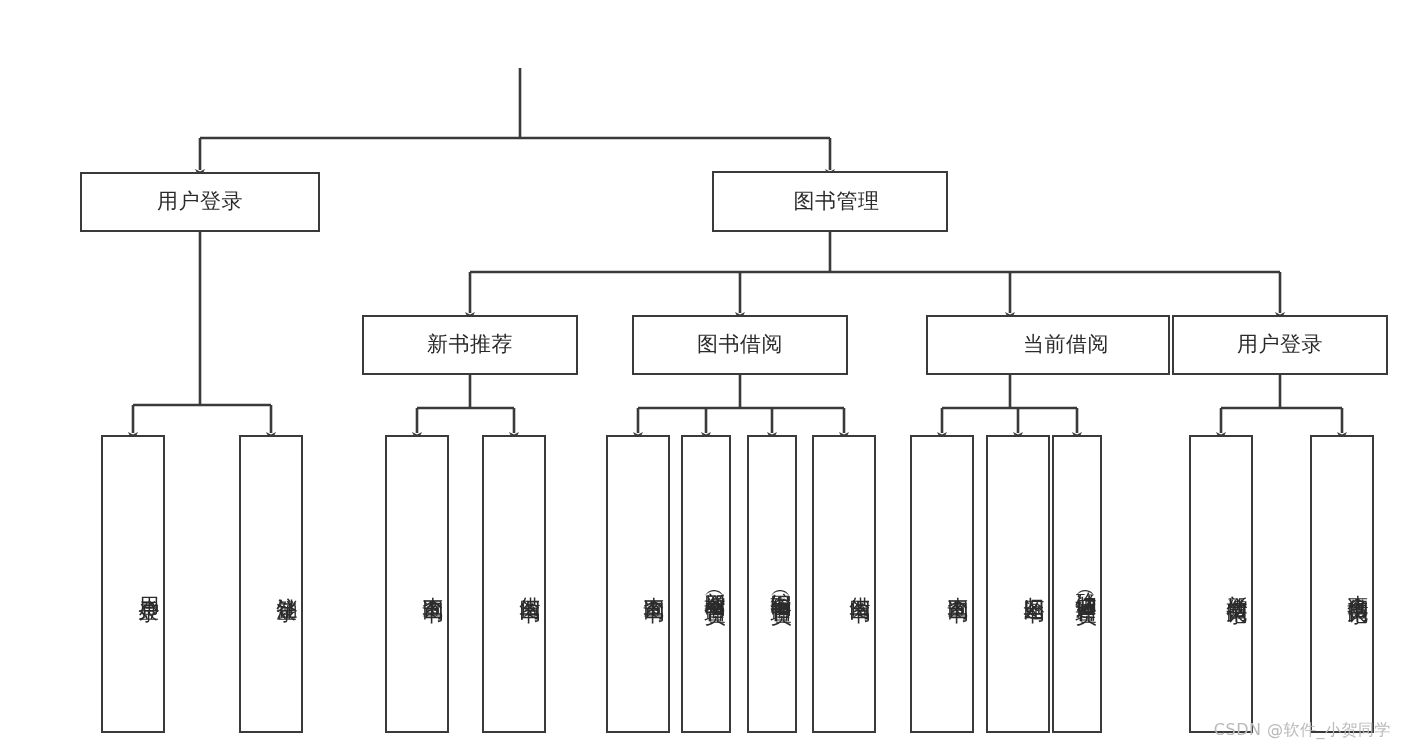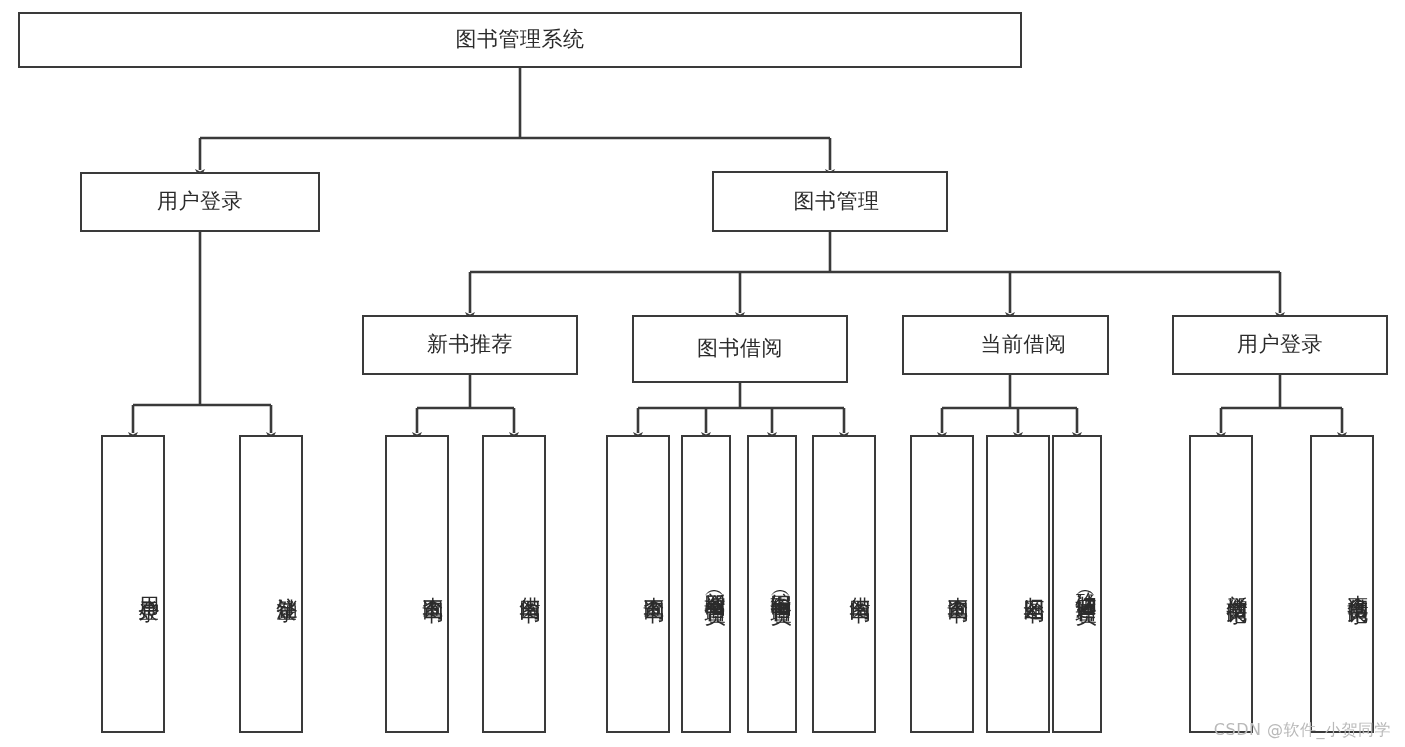--- a/index.html
+++ b/index.html
@@ -112,38 +112,35 @@
         <path d="M942,408 L942,433" marker-end="url(#arrow)"></path>
         <path d="M1018,408 L1018,433" marker-end="url(#arrow)"></path>
         <path d="M1077,408 L1077,433" marker-end="url(#arrow)"></path>
         <path d="M1280,375 L1280,408"></path>
         <path d="M1221,408 L1342,408"></path>
         <path d="M1221,408 L1221,433" marker-end="url(#arrow)"></path>
         <path d="M1342,408 L1342,433" marker-end="url(#arrow)"></path>
       </g>
   </svg>
 
-  <div class="node node-h" style="left: 18px; top: 12px; width: 1004px; height: 56px;">
-    <span>图书管理系统</span>
-  </div>
 
   <div id="node-host">
       <div class="node node-h" style="left: 80px; top: 172px; width: 240px; height: 60px;">
         <span>用户登录</span>
       </div>
       <div class="node node-h" style="left: 712px; top: 171px; width: 236px; height: 61px; padding-left: 13px;">
         <span>图书管理</span>
       </div>
       <div class="node node-h" style="left: 362px; top: 315px; width: 216px; height: 60px; text-align: center;">
         <span>新书推荐</span>
       </div>
-      <div class="node node-h" style="left: 632px; top: 315px; width: 216px; height: 68px;">
+      <div class="node node-h" style="left: 632px; top: 315px; width: 216px; height: 60px;">
         <span>图书借阅</span>
       </div>
-      <div class="node node-h" style="left: 902px; top: 315px; width: 207px; height: 60px; padding-left: 36px;">
+      <div class="node node-h" style="left: 926px; top: 315px; width: 244px; height: 60px; padding-left: 36px;">
         <span>当前借阅</span>
       </div>
       <div class="node node-h" style="left: 1172px; top: 315px; width: 216px; height: 60px;">
         <span>用户登录</span>
       </div>
       <div class="node node-v" style="left: 101px; top: 435px; width: 64px; height: 298px;">
         <span class="vlabel">用户登录</span>
       </div>
       <div class="node node-v" style="left: 239px; top: 435px; width: 64px; height: 298px;">
         <span class="vlabel">注销登录</span>

